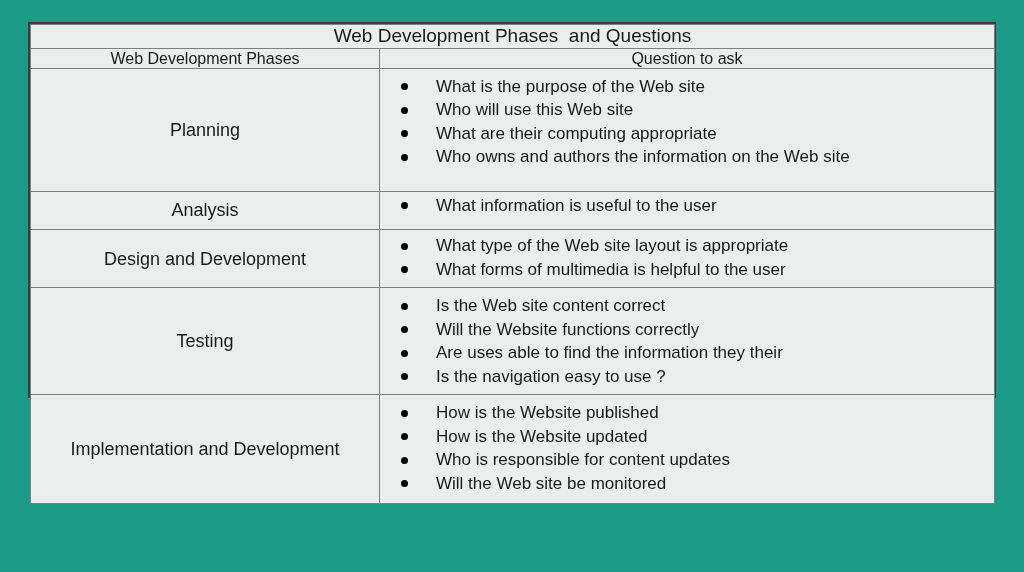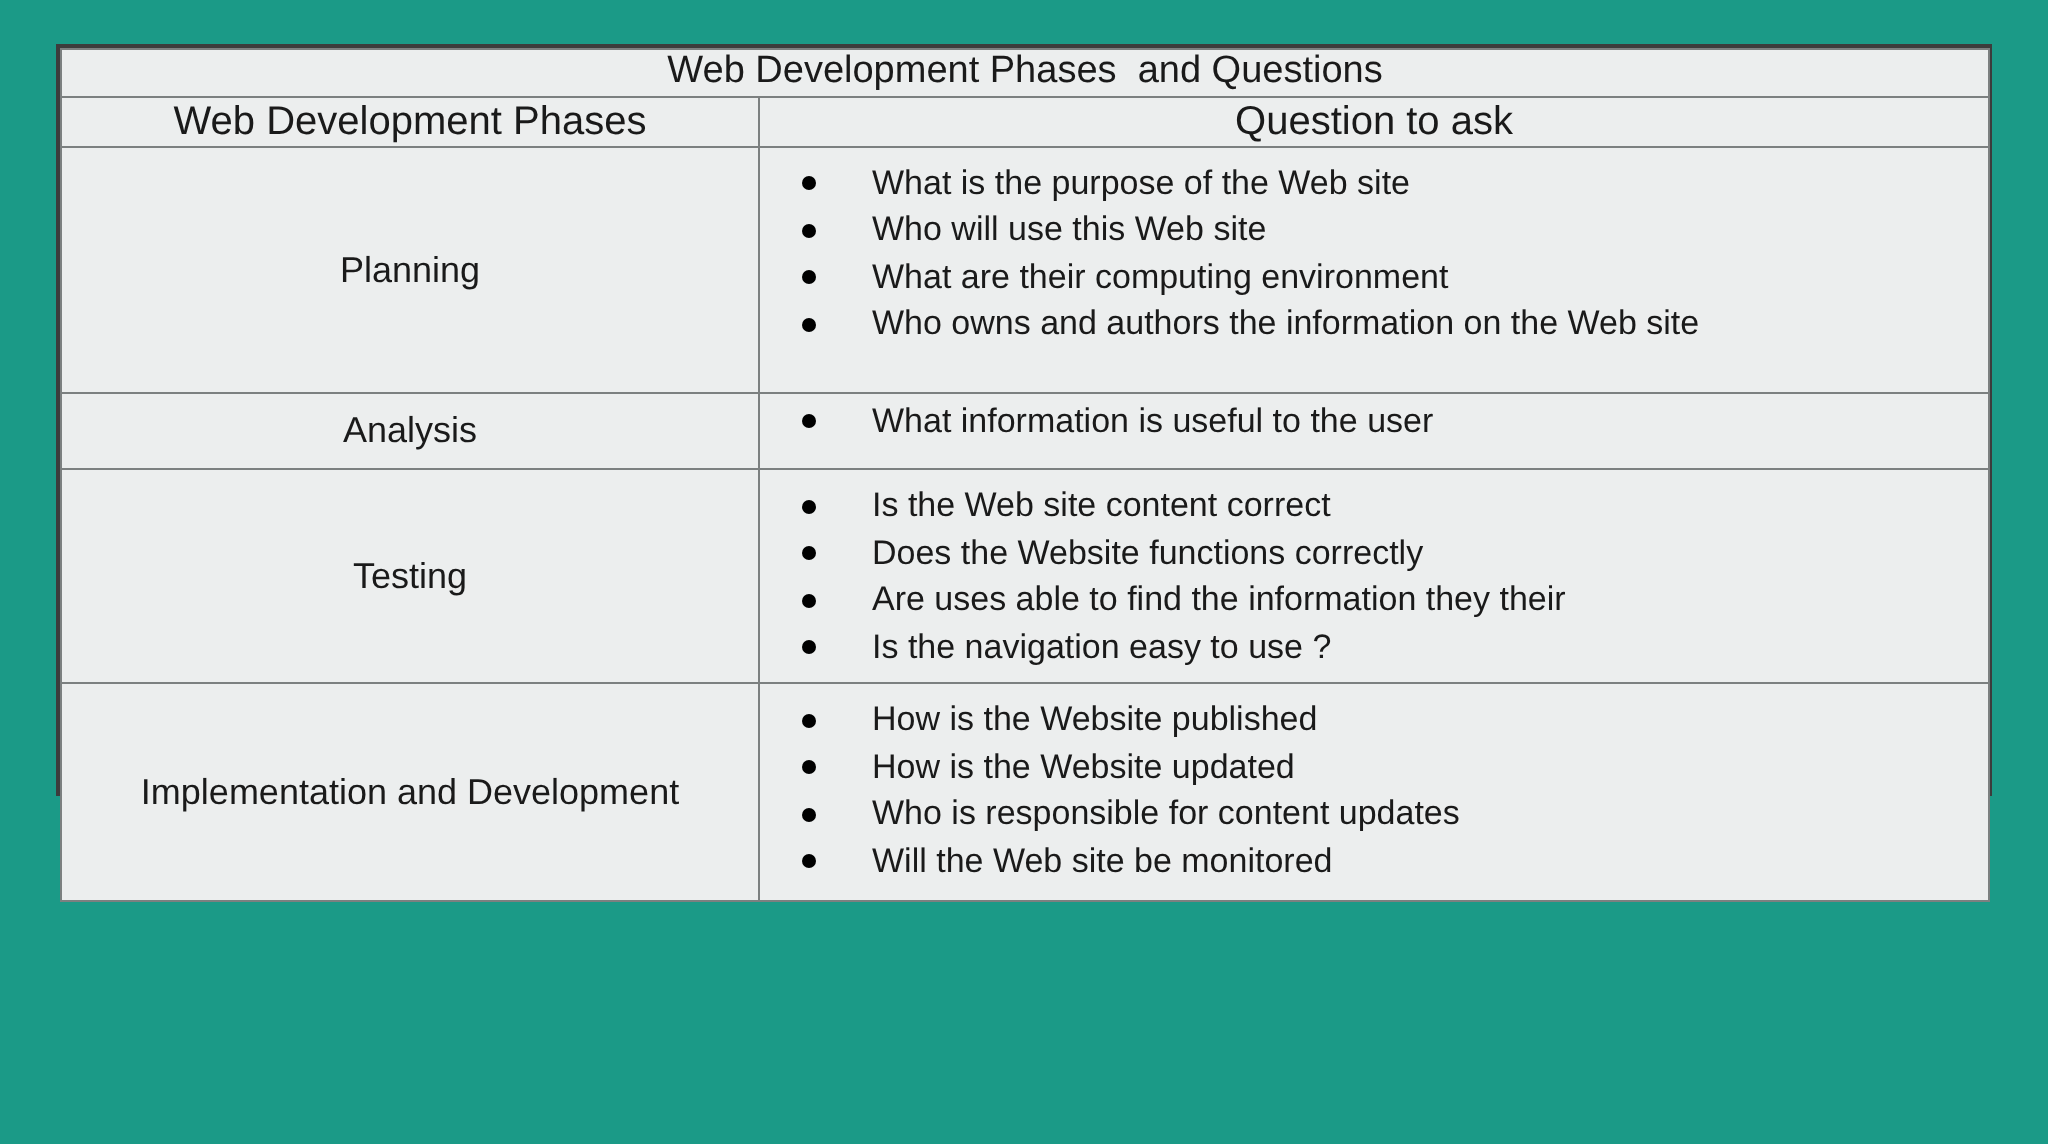--- a/index.html
+++ b/index.html
@@ -53,21 +53,21 @@
     text-align: center;
     font-size: 19px;
     line-height: 1.2;
     padding: 7px 6px 9px 6px;
     white-space: pre;
   }
 
   
   .col-head {
     text-align: center;
-    font-size: 20px;
+    font-size: 16px;
     line-height: 1.2;
     padding: 6px 6px 8px 6px;
   }
 
   
   .phase-cell {
     text-align: center;
     font-size: 18px;
     line-height: 1.25;
     padding: 4px 8px;
@@ -143,21 +143,21 @@
               <li>
                 <span class="bullet"></span>
                 <span>What is the purpose of the Web site</span>
               </li>
               <li>
                 <span class="bullet"></span>
                 <span>Who will use this Web site</span>
               </li>
               <li>
                 <span class="bullet"></span>
-                <span>What are their computing environment</span>
+                <span>What are their computing appropriate</span>
               </li>
               <li>
                 <span class="bullet"></span>
                 <span>Who owns and authors the information on the Web site</span>
               </li>
             </ul>
           </td>
         </tr>
 
         <tr class="row-analysis">
@@ -165,32 +165,47 @@
           <td class="q-cell">
             <ul class="q-list">
               <li>
                 <span class="bullet"></span>
                 <span>What information is useful to the user</span>
               </li>
             </ul>
           </td>
         </tr>
 
+        <tr class="row-design">
+          <td class="phase-cell">Design and Development</td>
+          <td class="q-cell">
+            <ul class="q-list">
+              <li>
+                <span class="bullet"></span>
+                <span>What type of the Web site layout is appropriate</span>
+              </li>
+              <li>
+                <span class="bullet"></span>
+                <span>What forms of multimedia is helpful to the user</span>
+              </li>
+            </ul>
+          </td>
+        </tr>
 
         <tr class="row-testing">
           <td class="phase-cell">Testing</td>
           <td class="q-cell">
             <ul class="q-list">
               <li>
                 <span class="bullet"></span>
                 <span>Is the Web site content correct</span>
               </li>
               <li>
                 <span class="bullet"></span>
-                <span>Does the Website functions correctly</span>
+                <span>Will the Website functions correctly</span>
               </li>
               <li>
                 <span class="bullet"></span>
                 <span>Are uses able to find the information they their</span>
               </li>
               <li>
                 <span class="bullet"></span>
                 <span>Is the navigation easy to use ?</span>
               </li>
             </ul>

